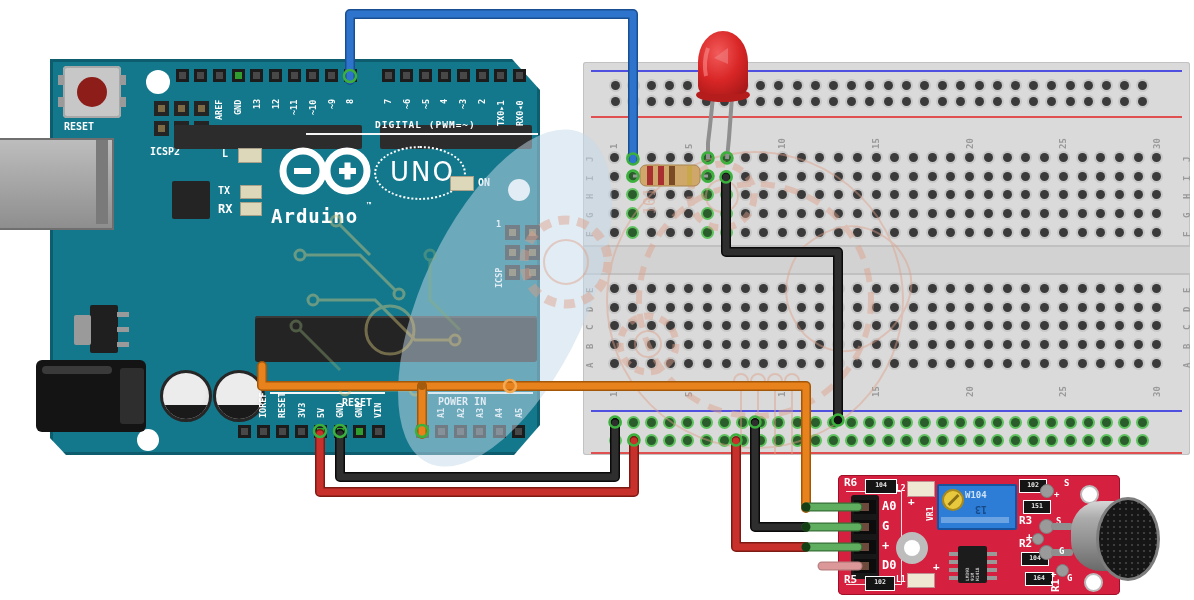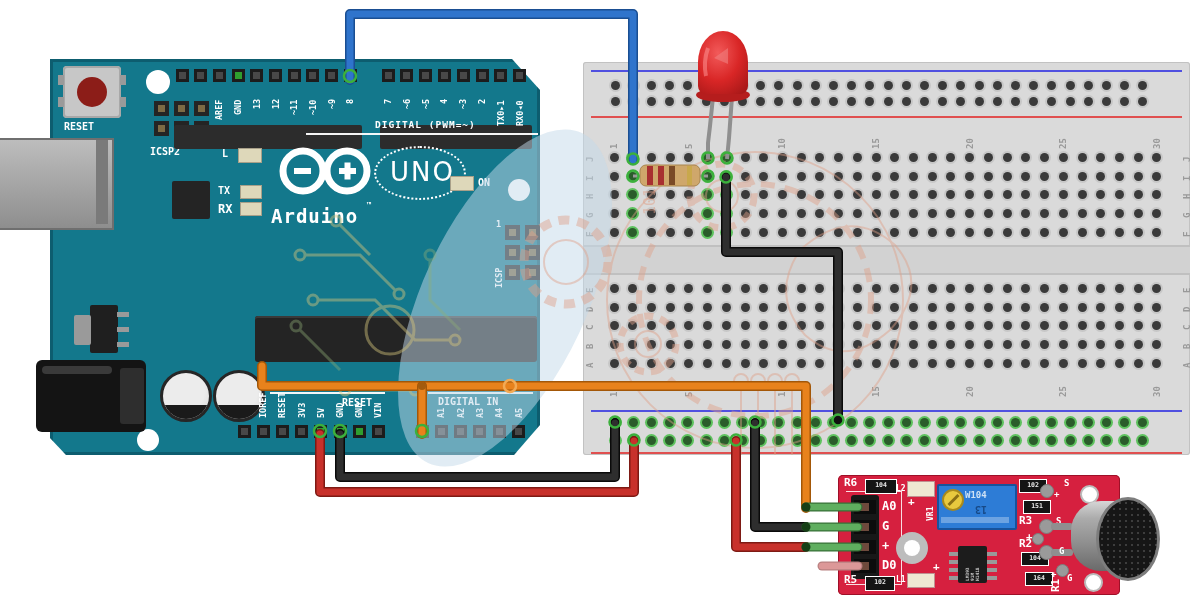--- a/index.html
+++ b/index.html
@@ -124,21 +124,21 @@
     <div class="abs hstrip" style="left:124px;width:188px"></div>
     <div class="abs hstrip" style="left:330px;width:152px"></div>
     <div class="abs hstrip b" style="left:186px;width:152px"></div>
     <div class="abs hstrip b" style="left:364px;width:118px"></div>
 
     <div class="abs whline" style="left:256px;top:74px;width:232px"></div>
     <span class="abs lbl" style="left:325px;top:60px;font-size:9.5px;letter-spacing:1px">DIGITAL (PWM=~)</span>
     <div class="abs whline" style="left:220px;top:333px;width:115px"></div>
     <span class="abs lbl" style="left:292px;top:338px;font-size:10px">RESET</span>
     <div class="abs whline" style="left:378px;top:333px;width:105px"></div>
-    <span class="abs lbl" style="left:388px;top:337px;font-size:10px">DIGITAL IN</span>
+    <span class="abs lbl" style="left:388px;top:337px;font-size:10px">POWER IN</span>
 
     <svg class="abs" style="left:225px;top:82px" width="110" height="66">
       <circle cx="28" cy="30" r="20" fill="none" stroke="#fff" stroke-width="7"></circle>
       <circle cx="72" cy="30" r="20" fill="none" stroke="#fff" stroke-width="7"></circle>
       <rect x="19" y="27" width="17" height="6" fill="#fff"></rect>
       <rect x="64" y="27" width="17" height="6" fill="#fff"></rect>
       <rect x="69.5" y="21.5" width="6" height="17" fill="#fff"></rect>
     </svg>
     <span class="abs lbl" style="left:221px;top:146px;font-size:19px;letter-spacing:1px">Arduino</span>
     <span class="abs lbl" style="left:317px;top:142px;font-size:8px">™</span>

